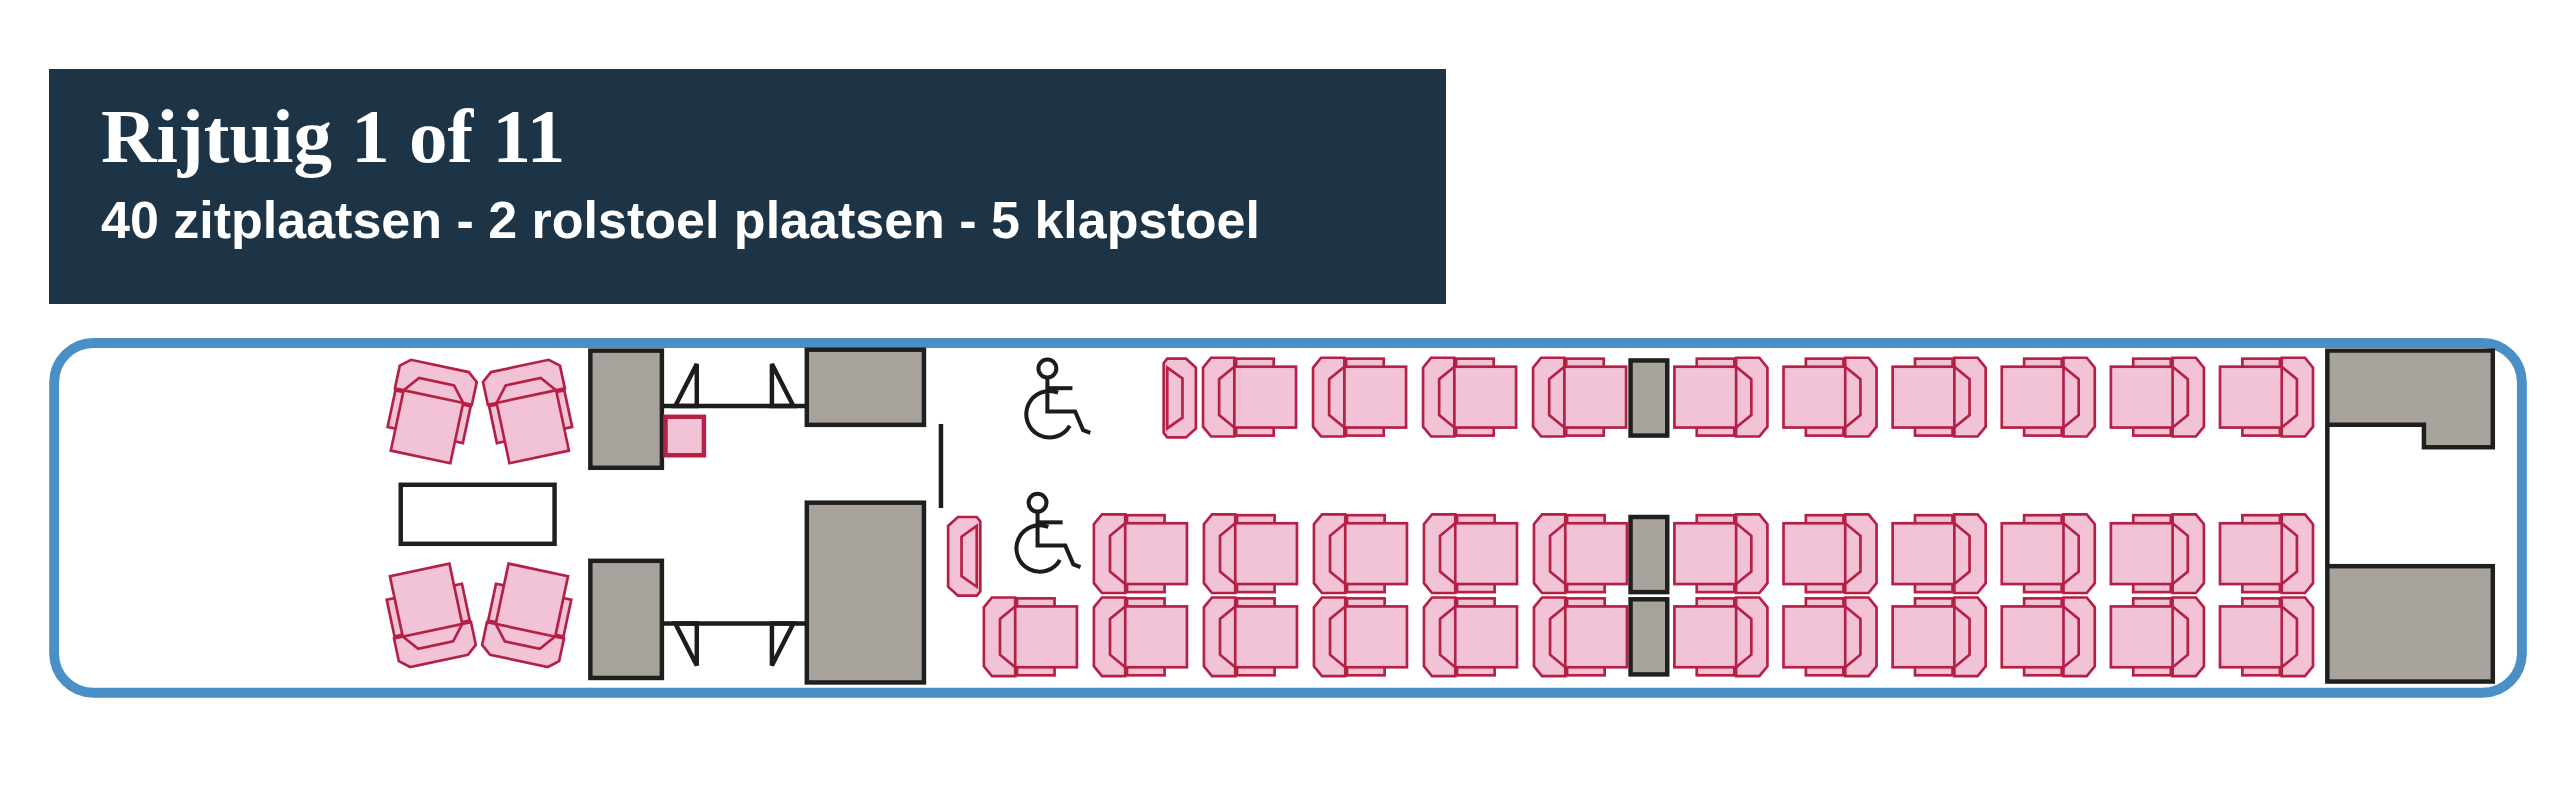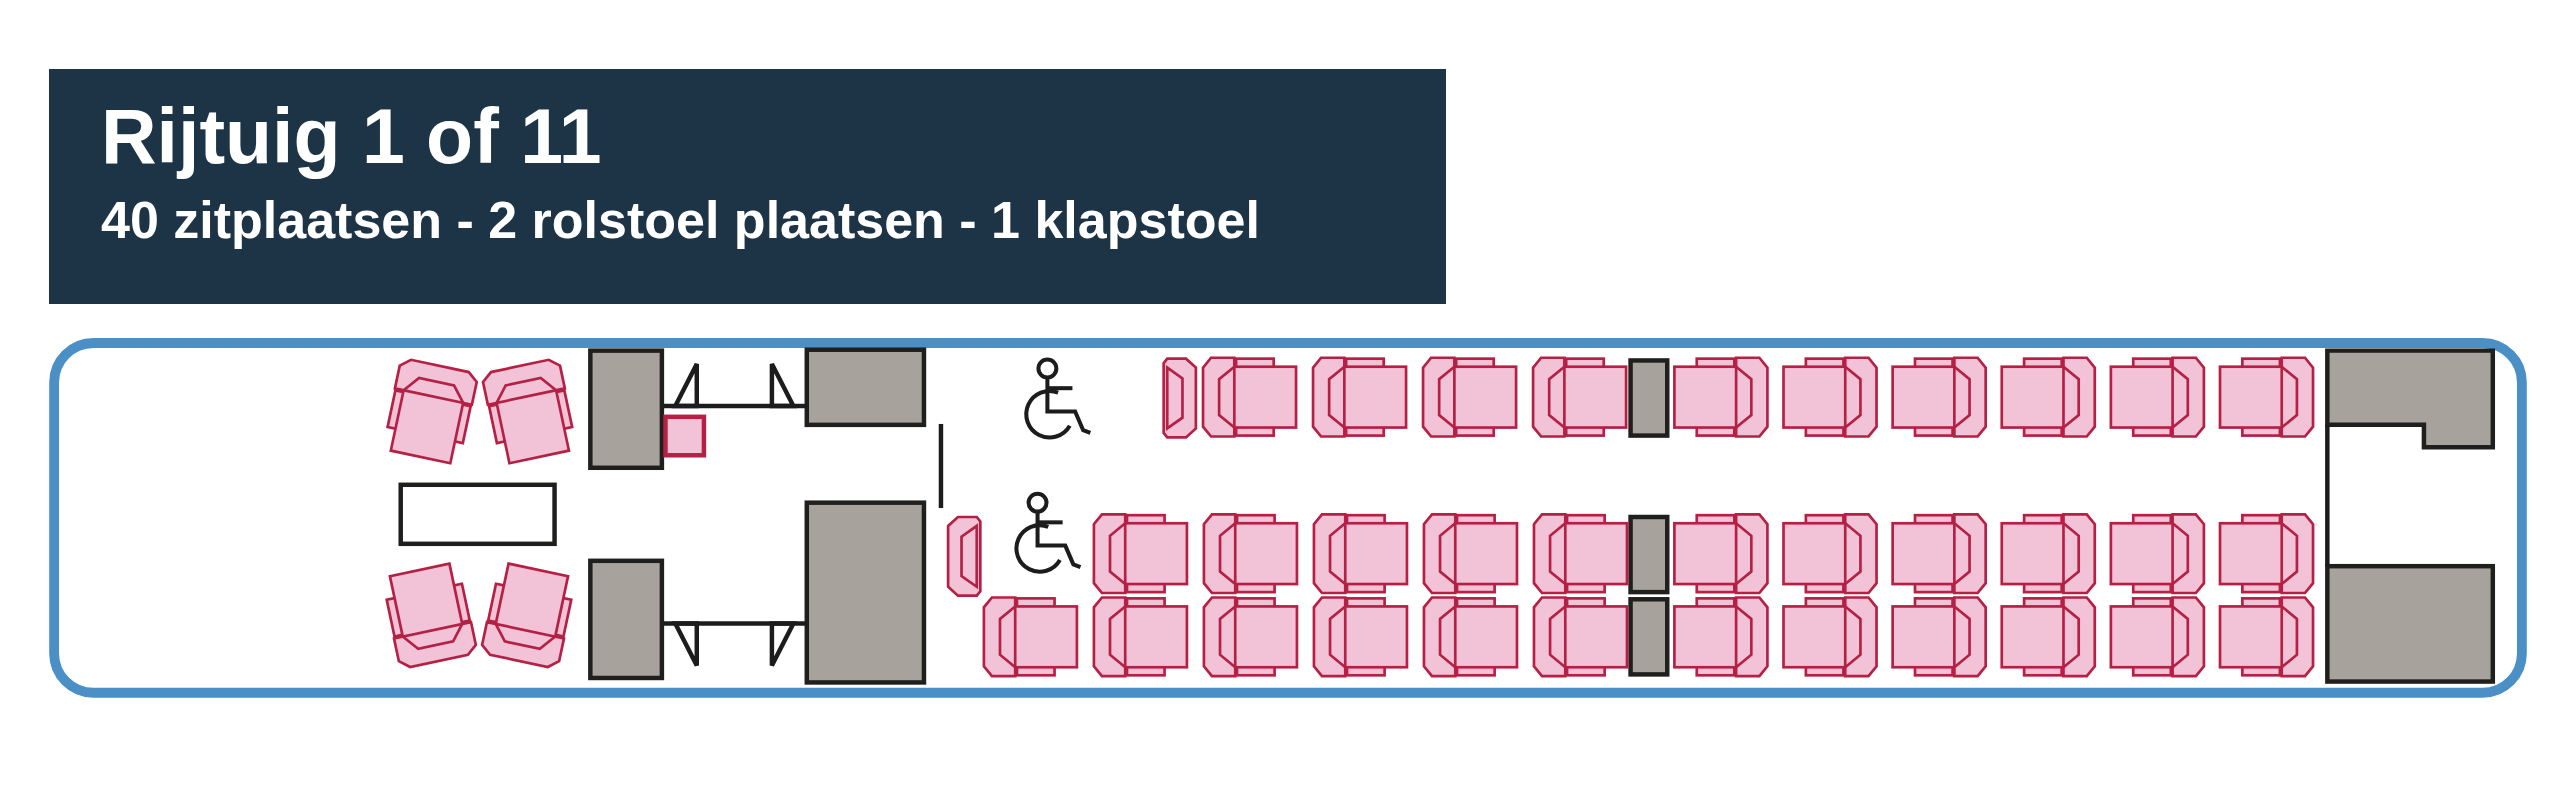--- a/index.html
+++ b/index.html
@@ -1,39 +1,39 @@
 <!DOCTYPE html>
 <html style="--carriage-border: #4a8fc5; --seat-fill: #f2c3d6; --seat-stroke: #b52045; --block-fill: #a8a29c; --block-stroke: #1f1f1d; --icon-stroke: #1c1c1c; --hdr-bg: #1d3447;font-size:14.3px"><head>
 <meta charset="utf-8">
 <style>
   html,body{margin:0;padding:0;background:#ffffff;}
   body{width:2576px;height:788px;overflow:hidden;font-family:"Liberation Sans",sans-serif;}
   .page{position:relative;width:2576px;height:788px;background:#fff;}
   .stage{position:absolute;left:0;top:0;}
   .hdr{position:absolute;left:49px;top:69px;width:1397px;height:235px;background:var(--hdr-bg,#1d3447);
        color:#fff;box-sizing:border-box;padding:29px 0 0 52px;z-index:2;}
-  .title{font-size:77px;font-weight:bold;line-height:1;letter-spacing:0;}
+  .title{font-size:77px;font-weight:bold;line-height:1;letter-spacing:0;font-family:Liberation Serif, serif;}
   .subtitle{font-size:52px;font-weight:bold;line-height:1;margin-top:19px;}
   .shell{fill:#ffffff;stroke:var(--carriage-border,#4a8fc5);stroke-width:11;}
   .s{fill:var(--seat-fill,#f2c3d6);stroke:var(--seat-stroke,#b52045);stroke-width:3;}
   .sl{fill:none;stroke:var(--seat-stroke,#b52045);stroke-width:3;}
   .blockshape{fill:var(--block-fill,#a8a29c);stroke:var(--block-stroke,#1f1f1d);stroke-width:5;}
   .tableshape{fill:#ffffff;stroke:var(--block-stroke,#1f1f1d);stroke-width:5;}
   .rack{fill:none;stroke:var(--icon-stroke,#1c1c1c);stroke-width:5;}
   .wc{fill:none;stroke:var(--icon-stroke,#1c1c1c);stroke-width:4.5;}
   .fold{fill:var(--seat-fill,#f2c3d6);stroke:var(--seat-stroke,#b52045);stroke-width:5;}
 </style>
 </head>
 <body>
 
 <div class="page">
 
   <div class="hdr">
     <div class="title">Rijtuig 1 of 11</div>
-    <div class="subtitle">40 zitplaatsen - 2 rolstoel plaatsen - 1 klapstoel</div>
+    <div class="subtitle">40 zitplaatsen - 2 rolstoel plaatsen - 5 klapstoel</div>
   </div>
 
   <svg class="stage" width="2576" height="788" viewBox="0 0 2880 881" xmlns="http://www.w3.org/2000/svg">
     <defs>
       <g id="seat-sym">
         <rect class="s" x="40" y="7" width="42" height="10"></rect>
         <rect class="s" x="40" y="83" width="42" height="10"></rect>
         <rect class="s" x="36" y="16" width="71" height="68"></rect>
         <path class="s" d="M38,6 L12,6 L3,17 L3,83 L12,94 L38,94 Z"></path>
         <path class="sl" d="M38,16 L21,30 L21,70 L38,84"></path>

